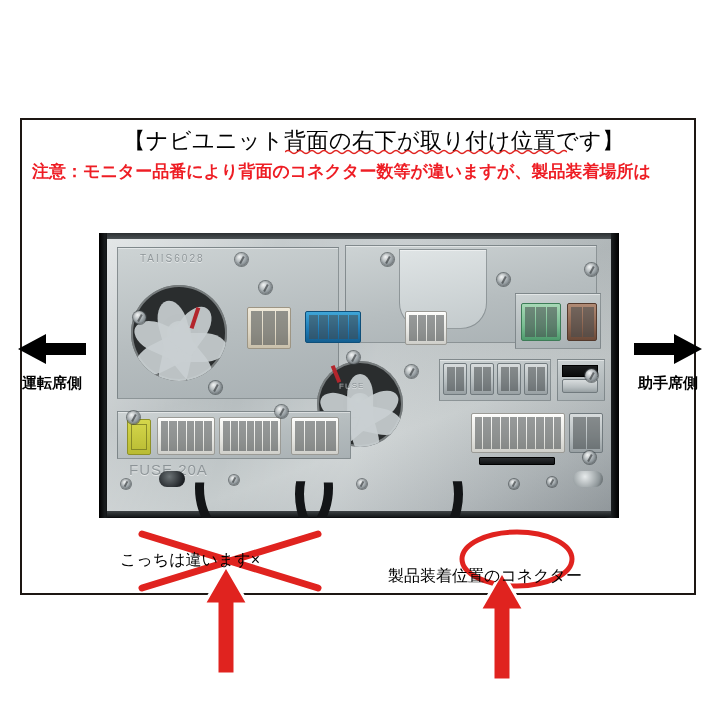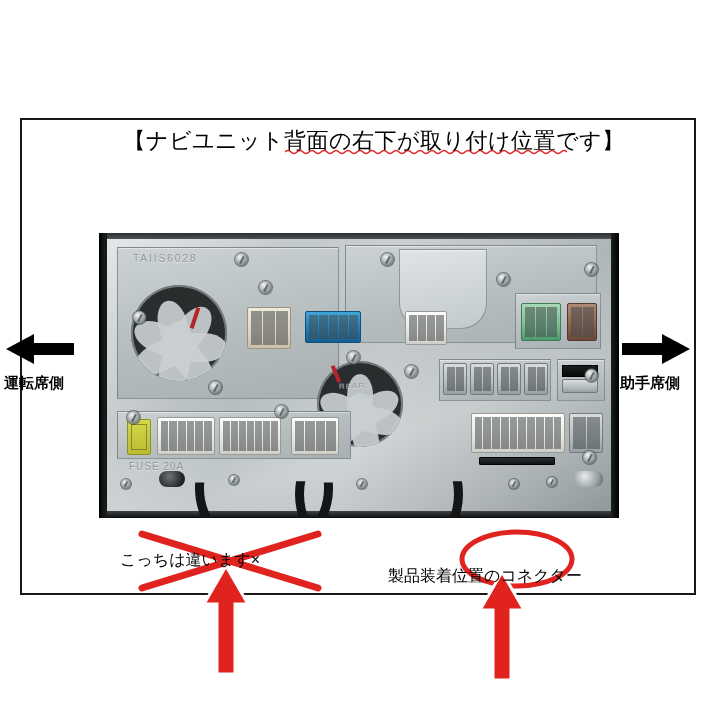--- a/index.html
+++ b/index.html
@@ -225,20 +225,21 @@
     position:absolute;
     left:436px; top:408px;
     width:118px; height:62px;
     pointer-events:none;
   }
   .red-arrow{ position:absolute; }
 
   
   .side{
     position:absolute;
+    text-align:center;
     color:#000;
   }
   .side .lbl{ font-size:15px; font-weight:700; margin-top:4px; white-space:nowrap;}
   #side-left{ left:4px; top:332px; width:96px; }
   #side-right{ right:4px; top:332px; width:96px; }
 
   
   .cap{
     position:absolute;
     color:#000;
@@ -254,33 +255,34 @@
 <div id="panel">
 
   <div id="title">【ナビユニット背面の右下が取り付け位置です】</div>
   <div id="title-wave">
     <svg width="282" height="6" viewBox="0 0 282 6">
       <path d="M0 3 Q3 0 6 3 T12 3 T18 3 T24 3 T30 3 T36 3 T42 3 T48 3 T54 3 T60 3 T66 3 T72 3 T78 3 T84 3 T90 3 T96 3 T102 3 T108 3 T114 3 T120 3 T126 3 T132 3 T138 3 T144 3 T150 3 T156 3 T162 3 T168 3 T174 3 T180 3 T186 3 T192 3 T198 3 T204 3 T210 3 T216 3 T222 3 T228 3 T234 3 T240 3 T246 3 T252 3 T258 3 T264 3 T270 3 T276 3 T282 3" fill="none" stroke="#e0231f" stroke-width="1.6"></path>
     </svg>
   </div>
 
   <div id="caution">
+    <span>注意：モニター品番により背面のコネクター数等が違いますが、製品装着場所は</span>
   </div>
 
   <div id="device">
 
     <div class="left-rail"></div>
     <div class="right-rail"></div>
     <div class="top-strip"></div>
     <div class="bot-strip"></div>
 
     <div class="chassis"></div>
 
     <div class="plate" style="left:18px;top:14px;width:220px;height:150px;"></div>
-    <div class="emboss" style="left:34px;top:20px;">TAIIS6028</div>
+    <div class="emboss" style="left:41px;top:20px;">TAIIS6028</div>
 
     <div class="plate" style="left:246px;top:12px;width:250px;height:96px;"></div>
     <div class="plate" style="left:300px;top:16px;width:86px;height:78px;border-radius:0 0 26px 26px;background:linear-gradient(170deg,#dfe4e5,#c3cacc);"></div>
 
     <div class="fan" style="left:32px;top:52px;width:96px;height:96px;">
       <div class="fan-hub"></div>
       <div class="blade" style="transform:rotate(0deg);"></div>
       <div class="blade" style="transform:rotate(51deg);"></div>
       <div class="blade" style="transform:rotate(102deg);"></div>
       <div class="blade" style="transform:rotate(153deg);"></div>
@@ -293,21 +295,21 @@
     <div class="fan" style="left:218px;top:128px;width:86px;height:86px;">
       <div class="fan-hub"></div>
       <div class="blade" style="transform:rotate(12deg);"></div>
       <div class="blade" style="transform:rotate(75deg);"></div>
       <div class="blade" style="transform:rotate(140deg);"></div>
       <div class="blade" style="transform:rotate(205deg);"></div>
       <div class="blade" style="transform:rotate(270deg);"></div>
       <div class="blade" style="transform:rotate(330deg);"></div>
     </div>
     <div style="position:absolute;left:235px;top:132px;width:4px;height:18px;background:#b3252c;transform:rotate(-22deg);"></div>
-    <div class="emboss" style="left:240px;top:148px;font-size:8px;letter-spacing:1px;">REAR</div>
+    <div class="emboss" style="left:240px;top:148px;font-size:8px;letter-spacing:1px;">FUSE</div>
 
     <div class="conn beige" style="left:148px;top:74px;width:44px;height:42px;">
       <div class="pins">
           <i></i>
           <i></i>
           <i></i>
         </div>
     </div>
     <div class="conn blue" style="left:206px;top:78px;width:56px;height:32px;">
       <div class="pins">
@@ -367,21 +369,21 @@
           <i></i>
         </div>
       </div>
 
     <div class="plate" style="left:458px;top:126px;width:46px;height:40px;"></div>
     <div class="conn dark-socket" style="left:463px;top:132px;width:36px;height:12px;"></div>
     <div class="conn gray" style="left:463px;top:146px;width:36px;height:14px;"></div>
 
     <div class="plate" style="left:18px;top:178px;width:232px;height:46px;"></div>
     <div class="fuse" style="left:28px;top:186px;width:22px;height:34px;"></div>
-    <div class="emboss" style="left:30px;top:228px;font-size:10px;letter-spacing:1px;">FUSE 20A</div>
+    <div class="emboss" style="left:30px;top:228px;font-size:15px;letter-spacing:1px;">FUSE 20A</div>
     <div class="conn white" style="left:58px;top:184px;width:58px;height:38px;">
       <div class="pins">
           <i></i>
           <i></i>
           <i></i>
           <i></i>
           <i></i>
           <i></i>
         </div>
     </div>

